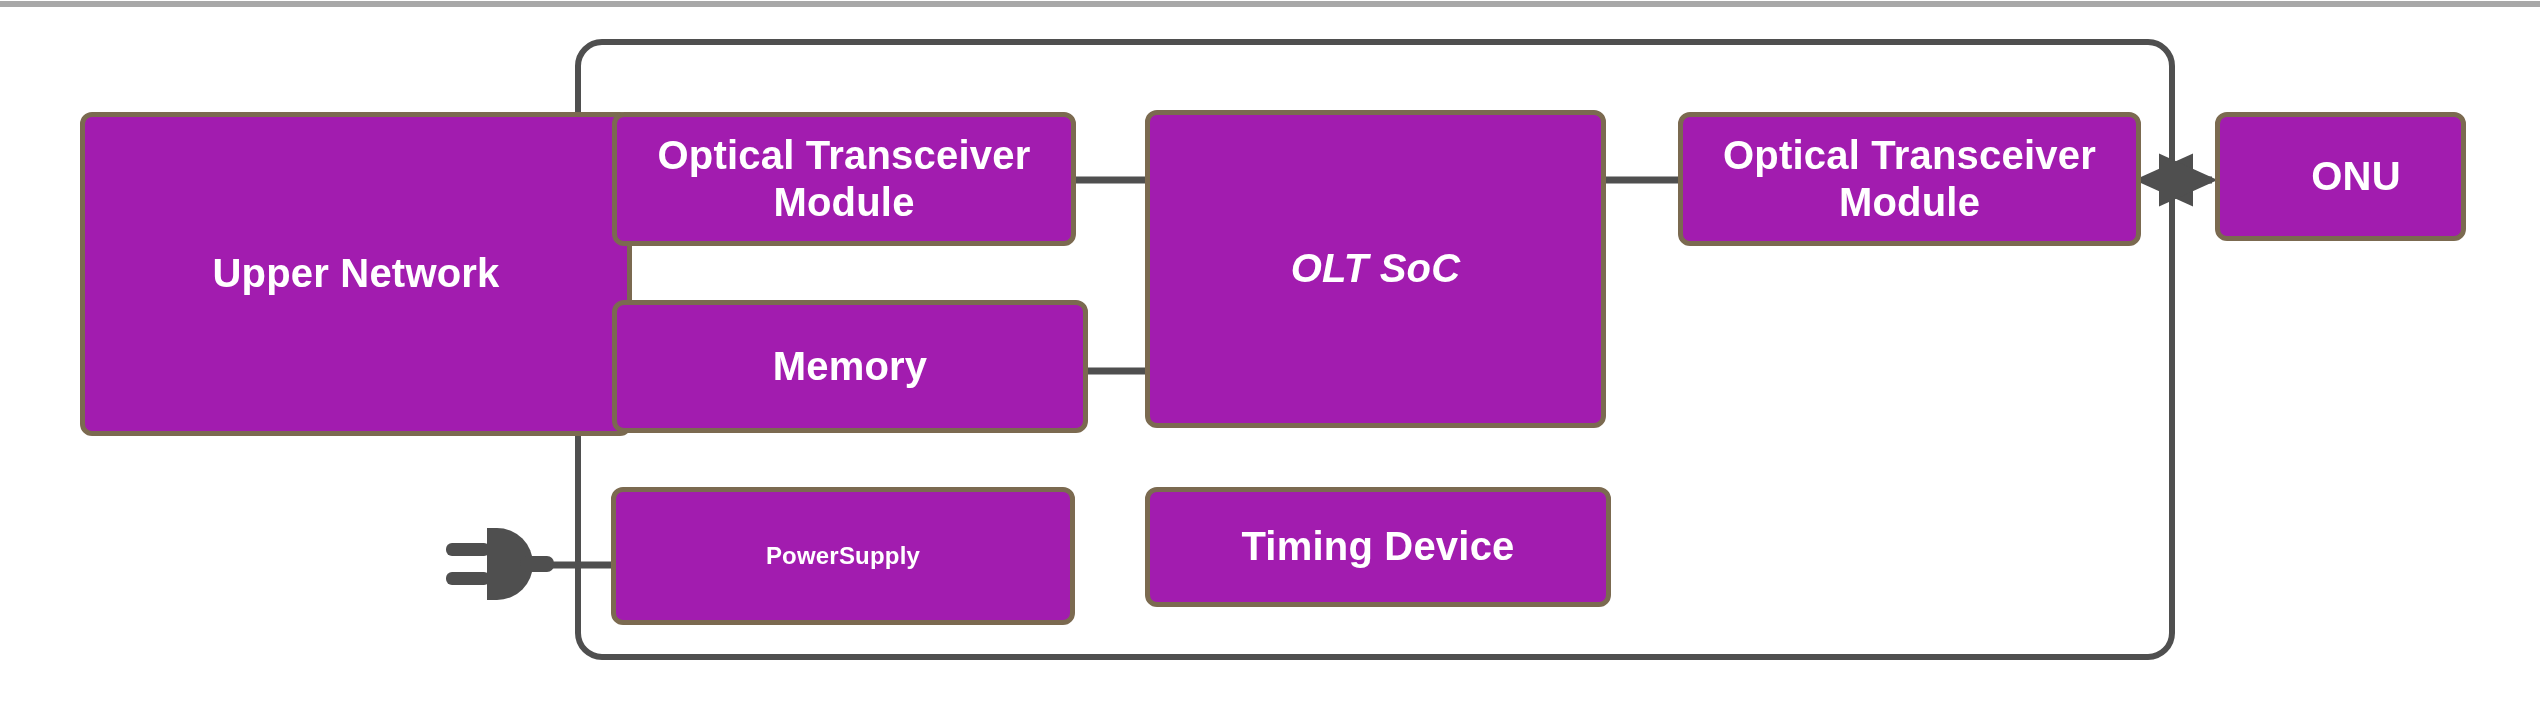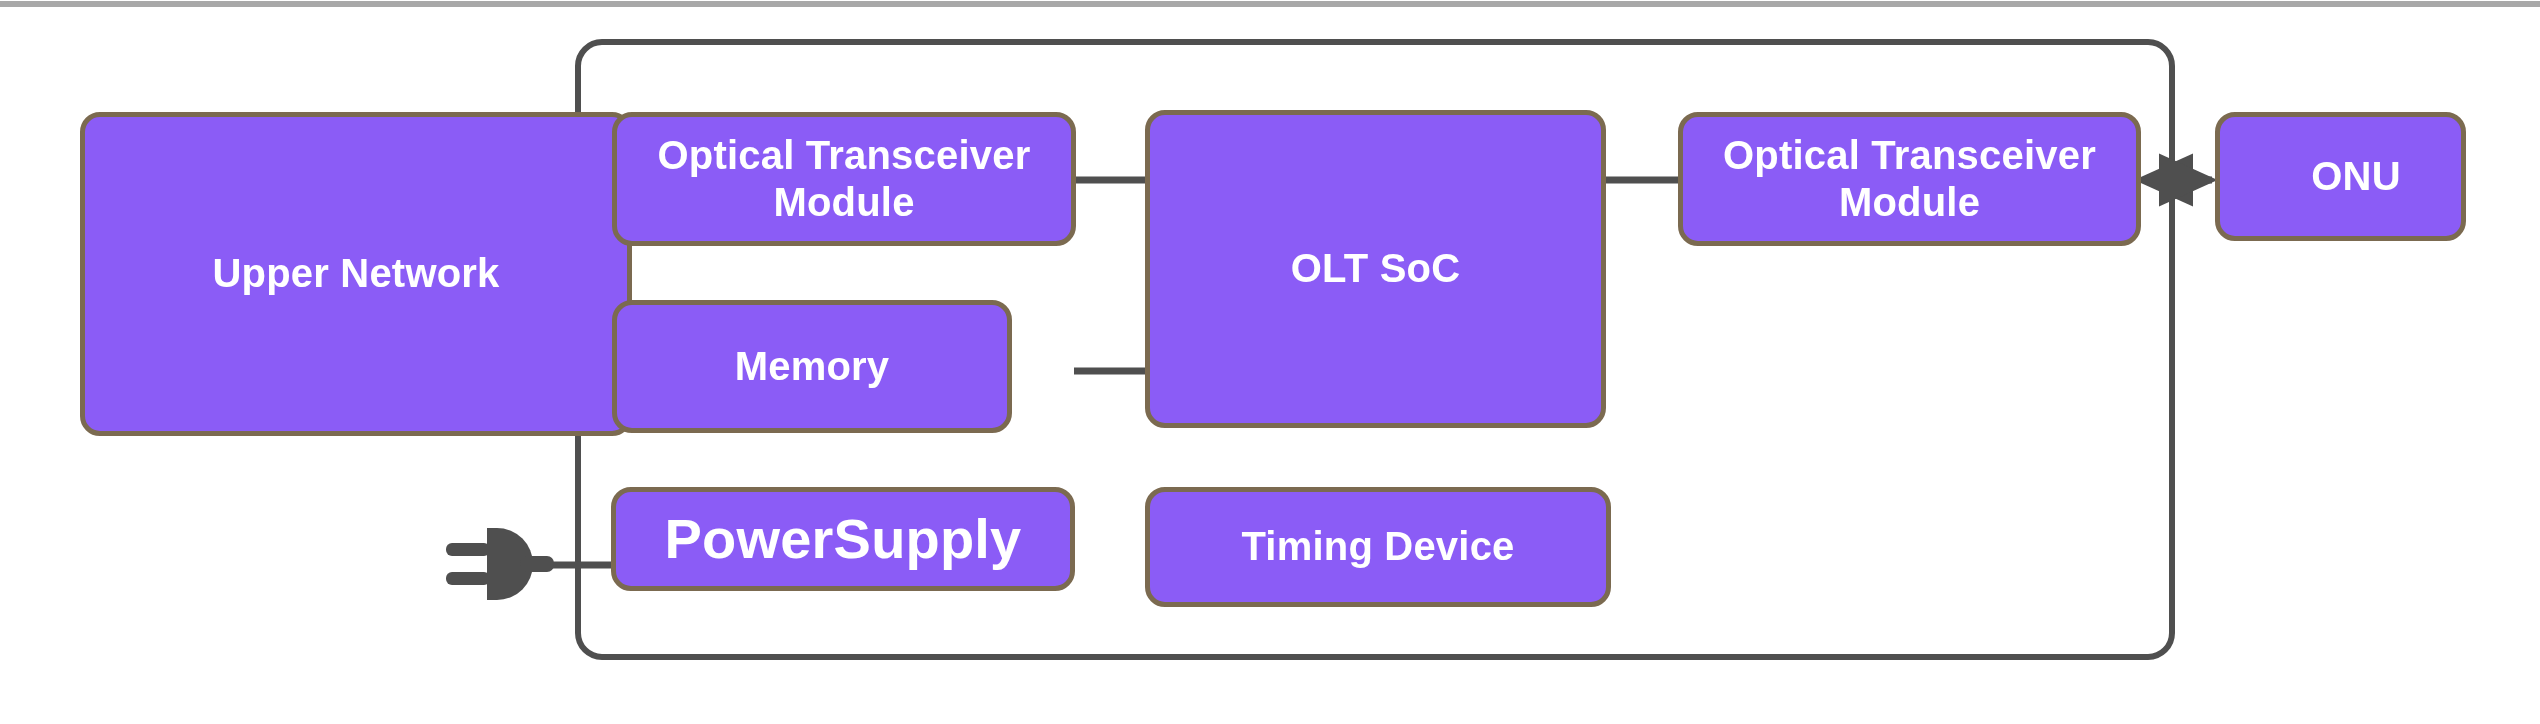--- a/index.html
+++ b/index.html
@@ -20,44 +20,44 @@
   #svg-layer {
     position: absolute;
     left: 0;
     top: 0;
     width: 2540px;
     height: 724px;
   }
   .node {
     position: absolute;
     box-sizing: border-box;
-    background: #8b5cf6;
+    background: #a21caf;
     border: 5px solid #7b6a50;
-    border-radius: 20px;
+    border-radius: 12px;
     display: flex;
     align-items: center;
     justify-content: center;
     text-align: center;
     color: #ffffff;
     font-weight: bold;
     line-height: 1.18;
     letter-spacing: 0.2px;
     z-index: 3;
     padding: 0 12px;
   }
   .node-label {
     display: block;
     width: 100%;
     white-space: pre-line;
   }
   #node-upper-network  { left: 80px;   top: 112px; width: 552px; height: 324px; font-size: 40px; }
   #node-otm-left       { left: 612px;  top: 112px; width: 464px; height: 134px; font-size: 40px; }
-  #node-memory         { left: 612px;  top: 300px; width: 400px; height: 133px; font-size: 40px; }
-  #node-power-supply   { left: 611px;  top: 487px; width: 464px; height: 104px; font-size: 56px; }
-  #node-olt-soc        { left: 1145px; top: 110px; width: 461px; height: 318px; font-size: 40px; }
+  #node-memory         { left: 612px;  top: 300px; width: 476px; height: 133px; font-size: 40px; }
+  #node-power-supply   { left: 611px;  top: 487px; width: 464px; height: 138px; font-size: 24px; }
+  #node-olt-soc        { left: 1145px; top: 110px; width: 461px; height: 318px; font-size: 40px; font-style: italic; }
   #node-timing-device  { left: 1145px; top: 487px; width: 466px; height: 120px; font-size: 40px; }
   #node-otm-right      { left: 1678px; top: 112px; width: 463px; height: 134px; font-size: 40px; }
   #node-onu            { left: 2215px; top: 112px; width: 251px; height: 129px; font-size: 40px; padding-left: 43px; }
 </style>
 </head>
 <body>
 
 <div id="canvas">
 
   <svg id="svg-layer" viewBox="0 0 2540 724" xmlns="http://www.w3.org/2000/svg">

